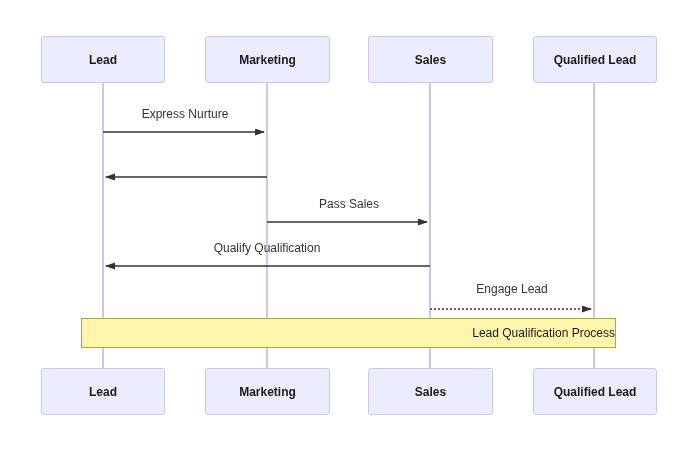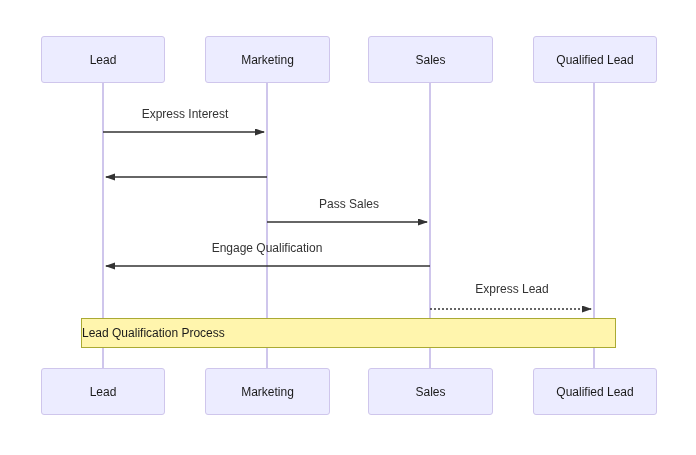--- a/index.html
+++ b/index.html
@@ -21,20 +21,21 @@
     background: var(--actor-fill, #ECECFF);
     border: 1px solid var(--actor-border, #CFC6EC);
     border-radius: 3px;
     box-sizing: border-box;
     display: flex;
     align-items: center;
     justify-content: center;
     font-size: 12px;
     color: var(--text-color, #1a1a1a);
     z-index: 3;
+    font-weight: bold;
   }
   .lifeline {
     position: absolute;
     top: 83px;
     height: 285px;
     width: 2px;
     background: var(--lifeline-color, #CFC6EC);
     z-index: 0;
   }
   .msg-label {
@@ -49,24 +50,25 @@
     position: absolute;
     left: 81px;
     top: 318px;
     width: 535px;
     height: 30px;
     background: var(--note-fill, #FFF5AD);
     border: 1px solid var(--note-border, #AAAA33);
     box-sizing: border-box;
     display: flex;
     align-items: center;
-    justify-content: flex-start;
+    justify-content: flex-end;
     font-size: 12px;
     color: var(--text-color, #1a1a1a);
     z-index: 2;
+    padding-left: 36px;
   }
   #arrow-layer {
     position: absolute;
     left: 0;
     top: 0;
     z-index: 1;
     pointer-events: none;
   }
 </style>
 </head>
@@ -98,24 +100,24 @@
   <div class="actor-box" style="left:205px;top:368px;width:125px">
     <span>Marketing</span>
   </div>
   <div class="actor-box" style="left:368px;top:368px;width:125px">
     <span>Sales</span>
   </div>
   <div class="actor-box" style="left:533px;top:368px;width:124px">
     <span>Qualified Lead</span>
   </div>
 
-  <div class="msg-label" style="left:185px;top:114px">Express Interest</div>
+  <div class="msg-label" style="left:185px;top:114px">Express Nurture</div>
   <div class="msg-label" style="left:349px;top:204px">Pass Sales</div>
-  <div class="msg-label" style="left:267px;top:248px">Engage Qualification</div>
-  <div class="msg-label" style="left:512px;top:289px">Express Lead</div>
+  <div class="msg-label" style="left:267px;top:248px">Qualify Qualification</div>
+  <div class="msg-label" style="left:512px;top:289px">Engage Lead</div>
 
   <svg id="arrow-layer" width="696" height="455">
     <defs>
       <marker id="ah" markerWidth="10" markerHeight="8" refX="9" refY="3.5" orient="auto" markerUnits="userSpaceOnUse">
         <path d="M0,0 L10,3.5 L0,7 Z" fill="#333333"></path>
       </marker>
     </defs>
     <line x1="103" y1="132" x2="264" y2="132" stroke="#333333" stroke-width="1.5" marker-end="url(#ah)"></line>
     <line x1="267" y1="177" x2="106" y2="177" stroke="#333333" stroke-width="1.5" marker-end="url(#ah)"></line>
     <line x1="267" y1="222" x2="427" y2="222" stroke="#333333" stroke-width="1.5" marker-end="url(#ah)"></line>

